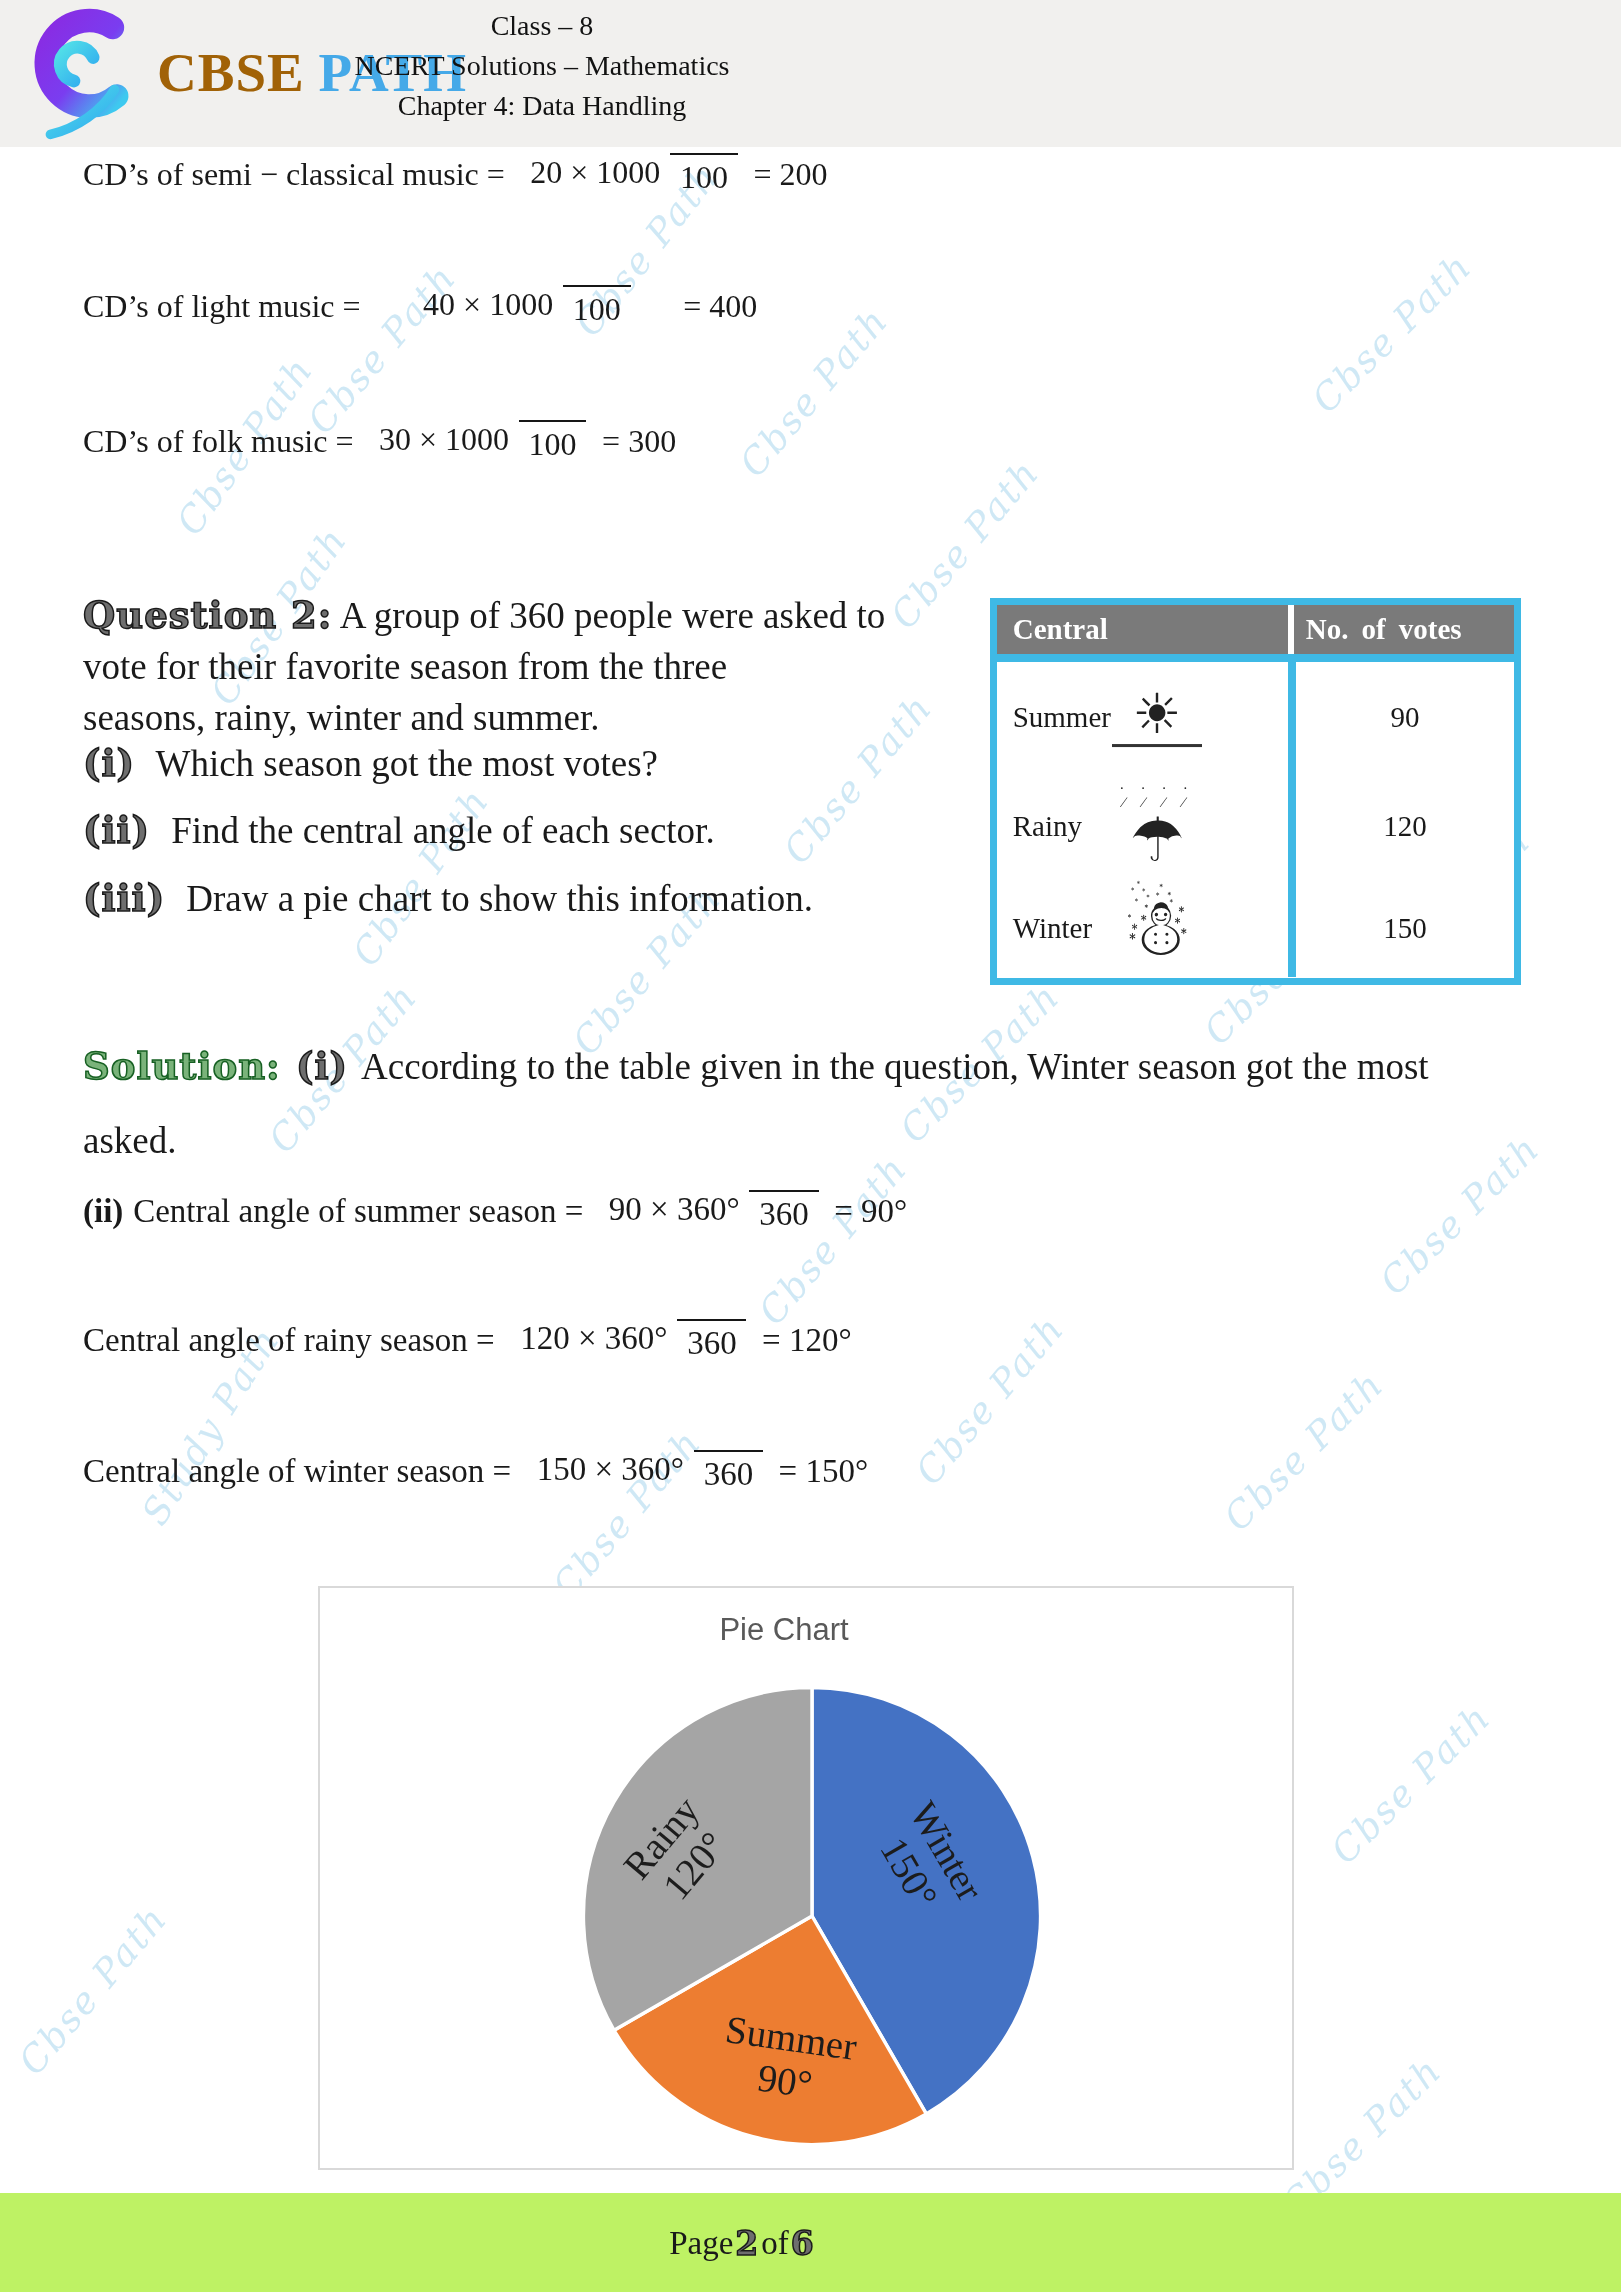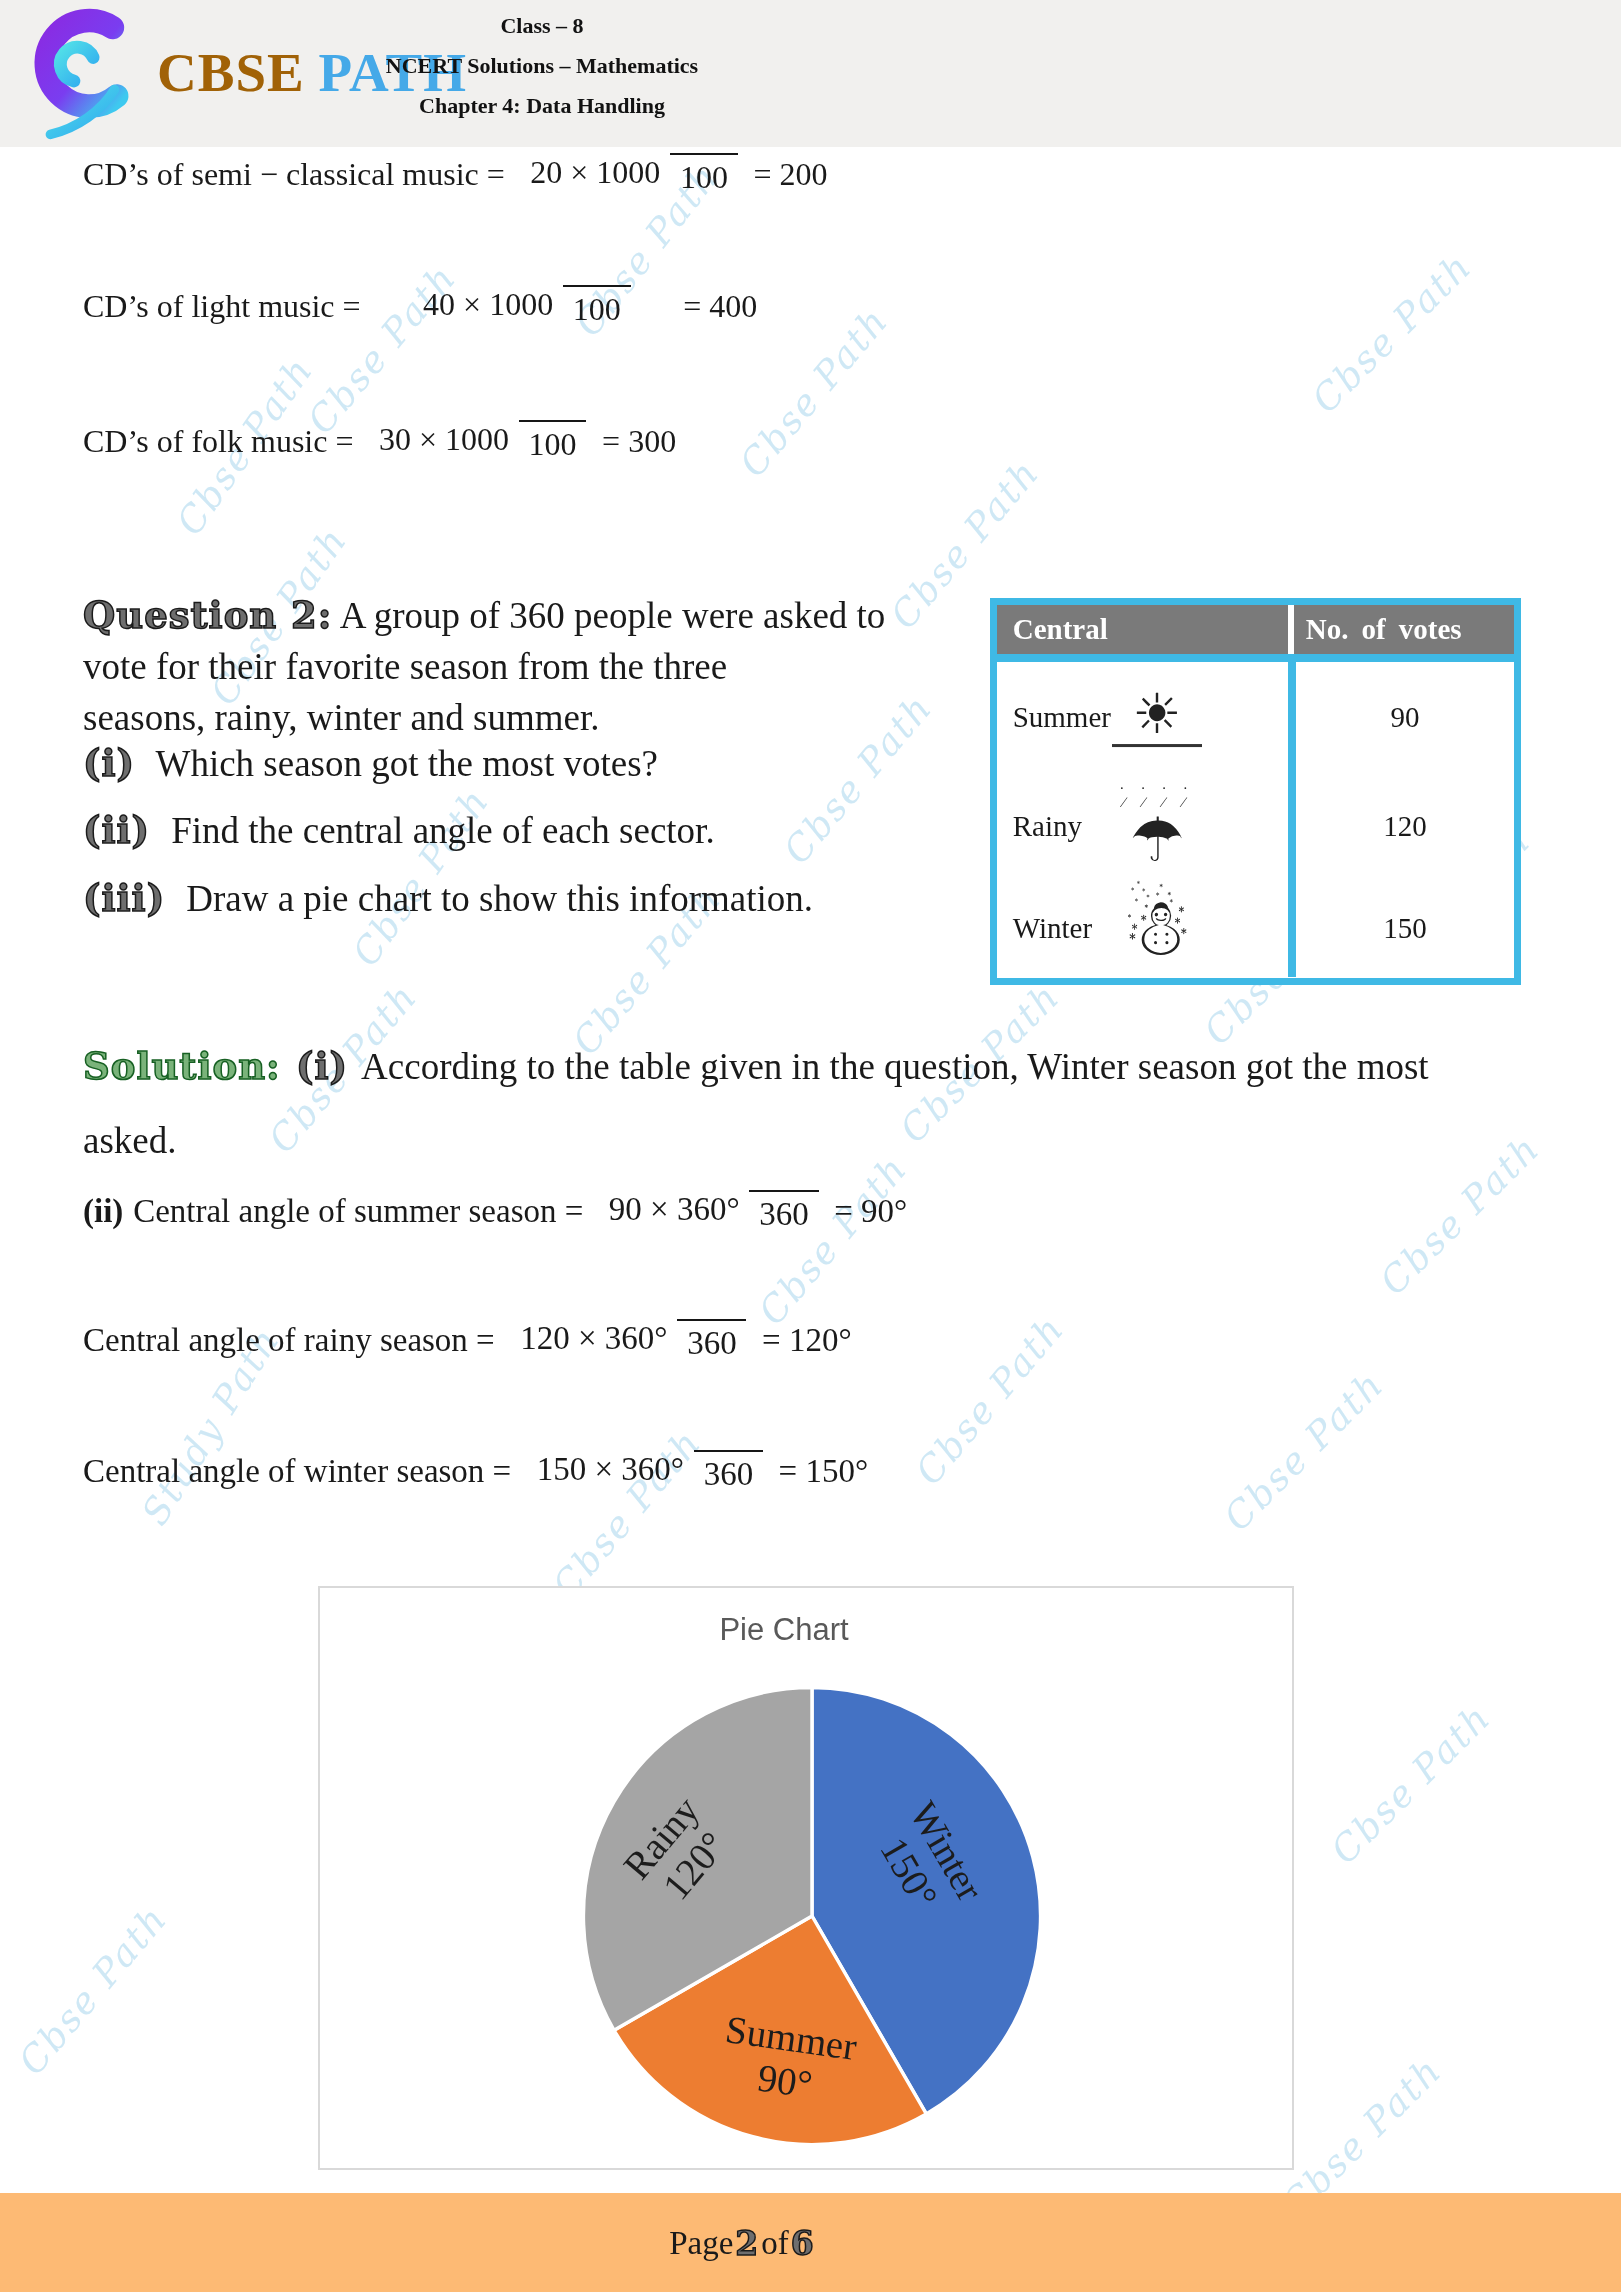--- a/index.html
+++ b/index.html
@@ -22,21 +22,21 @@
   }
   .logo { position:absolute; left:17.6px; top:3.9px; width:129px; height:139px; }
   .brand {
     position:absolute; left:157px; top:41px; z-index:2;
     font-family:"Liberation Serif", serif; font-weight:700; font-size:55px; letter-spacing:1px;
   }
   .brand .b1 { color:#a16207; }
   .brand .b2 { color:#45a9e8; margin-left:13.7px; }
   .header-titles {
     position:absolute; left:0; top:5.9px; width:1084px; z-index:2;
-    text-align:center; font-size:22px; line-height:40px; color:#121212;font-weight:bold;
+    text-align:center; font-size:28px; line-height:40px; color:#121212;
   }
   
   .eq-row {
     position:absolute; left:83px; z-index:1;
     display:flex; align-items:center; font-size:32px; white-space:nowrap;
   }
   .eq-row.big { font-size:33px; }
   .eq-label { margin-right:15.7px; }
   .eq-marker { font-weight:700; margin-right:9.8px; }
   .frac { display:inline-flex; align-items:center; text-align:center; }
@@ -91,21 +91,21 @@
   .chart-title {
     position:absolute; left:0; top:23.5px; width:100%; padding-right:44px;
     text-align:center; font-family:"Liberation Sans", sans-serif;
     font-size:31px; color:#595959; z-index:2;
   }
   .pie-svg { position:absolute; left:252px; top:88px; width:480px; height:480px; }
   .pie-label { font-family:"Liberation Serif", serif; font-size:34px; fill:#1c1c1c; }
   
   .footer-band {
     position:absolute; left:0; top:2193px; width:1621px; height:100px; z-index:2;
-    background:#fdba74; display:flex; align-items:center; justify-content:center;
+    background:#bef264; display:flex; align-items:center; justify-content:center;
     padding-right:137px; font-size:33px; column-gap:2px;
   }
 </style>
 </head>
 <body>
 
 <div class="page">
 
   <span class="wm" style="left:647px;top:250px;transform:translate(-50%,-50%) rotate(-52deg);">Cbse Path</span>
   <span class="wm" style="left:245px;top:446px;transform:translate(-50%,-50%) rotate(-55deg);">Cbse Path</span>

